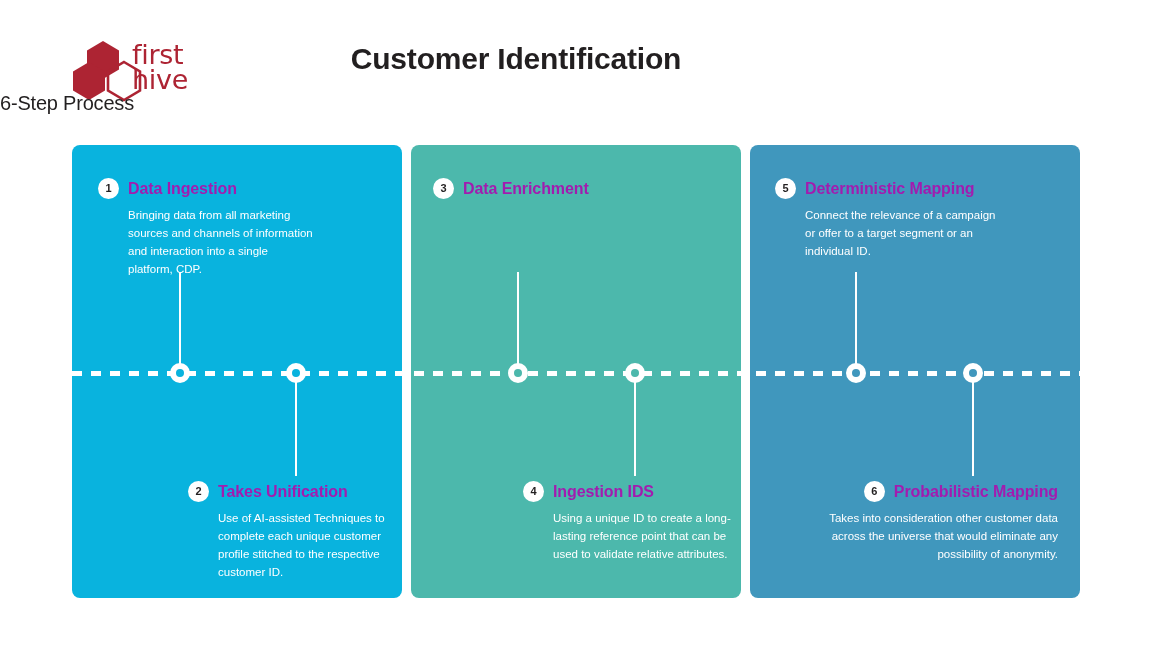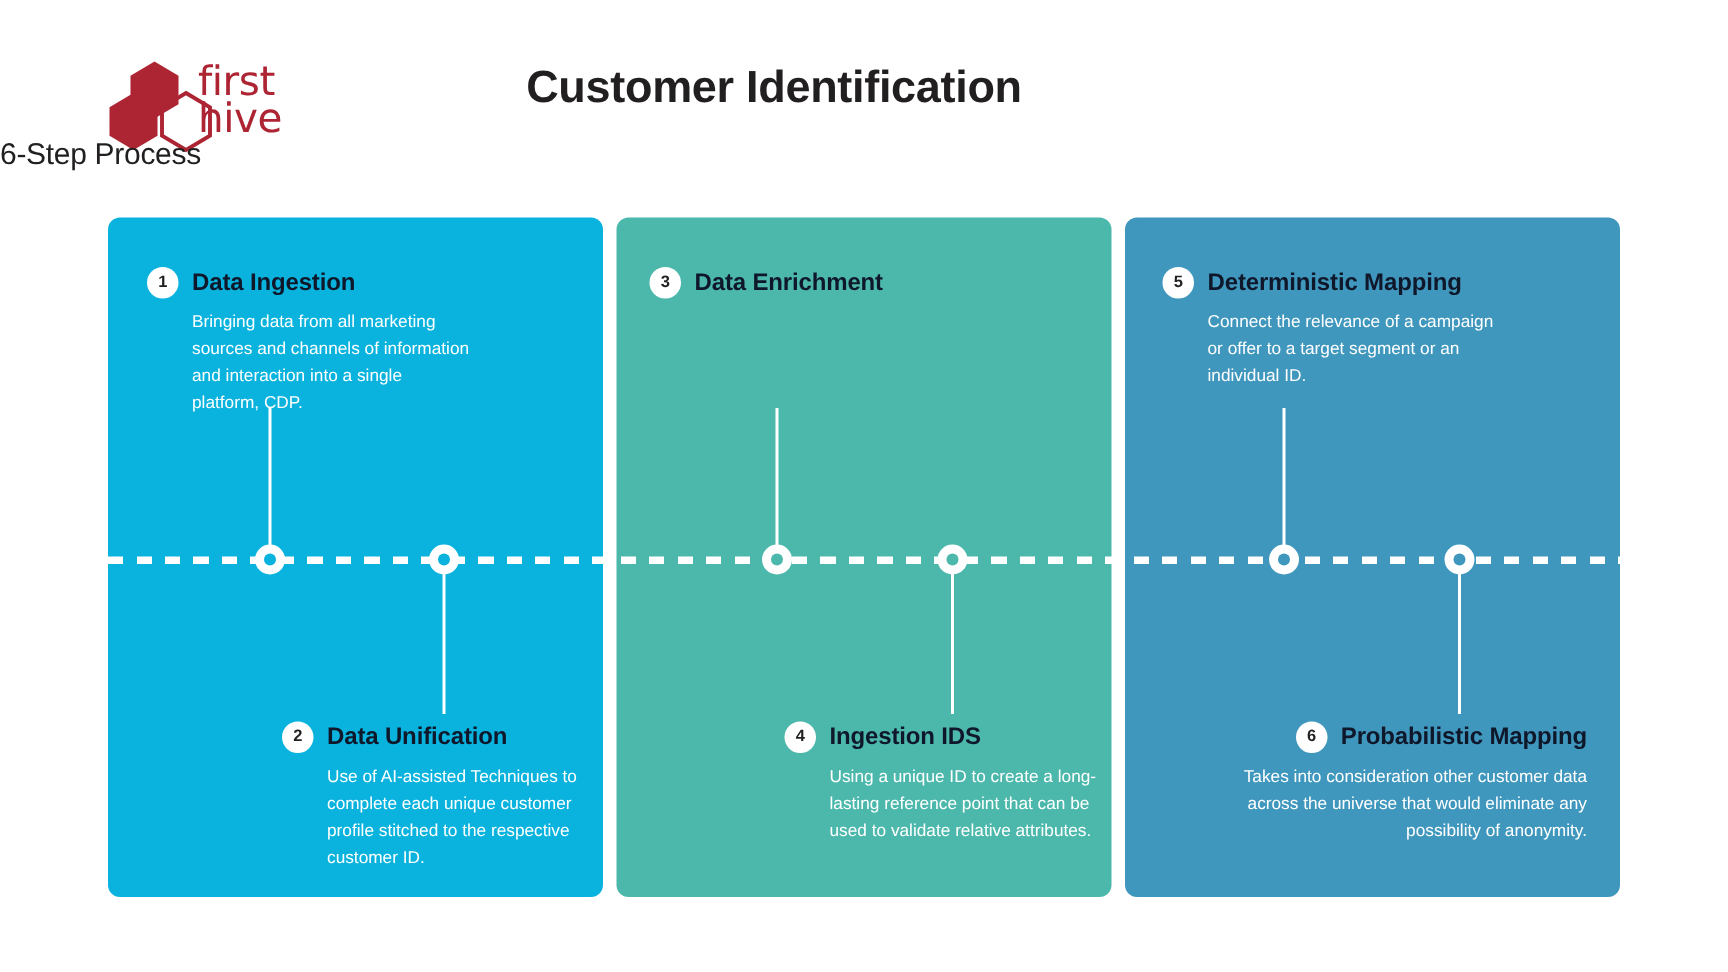--- a/index.html
+++ b/index.html
@@ -156,21 +156,21 @@
     font-size: 11px;
     font-weight: bold;
     display: flex;
     align-items: center;
     justify-content: center;
     line-height: 1;
   }
   .step-title {
     font-size: 16px;
     font-weight: bold;
-    color: #0f172a;
+    color: #a21caf;
     letter-spacing: -0.1px;
     white-space: nowrap;
   }
   .step-desc {
     font-size: 11.5px;
     line-height: 1.58;
     color: #ffffff;
     font-weight: 400;
   }
   .step.indent .step-desc { padding-left: 30px; }
@@ -223,21 +223,21 @@
     <div class="step-head">
       <span class="badge">1</span>
       <span class="step-title">Data Ingestion</span>
     </div>
     <div class="step-desc">Bringing data from all marketing sources and channels of information and interaction into a single platform, CDP.</div>
   </div>
 
   <div class="step indent" style="left:188px; top:481px; width:215px;">
     <div class="step-head">
       <span class="badge">2</span>
-      <span class="step-title">Data Unification</span>
+      <span class="step-title">Takes Unification</span>
     </div>
     <div class="step-desc">Use of AI-assisted Techniques to complete each unique customer profile stitched to the respective customer ID.</div>
   </div>
 
   <div class="step indent" style="left:433px; top:178px; width:232px;">
     <div class="step-head">
       <span class="badge">3</span>
       <span class="step-title">Data Enrichment</span>
     </div>
   </div>

